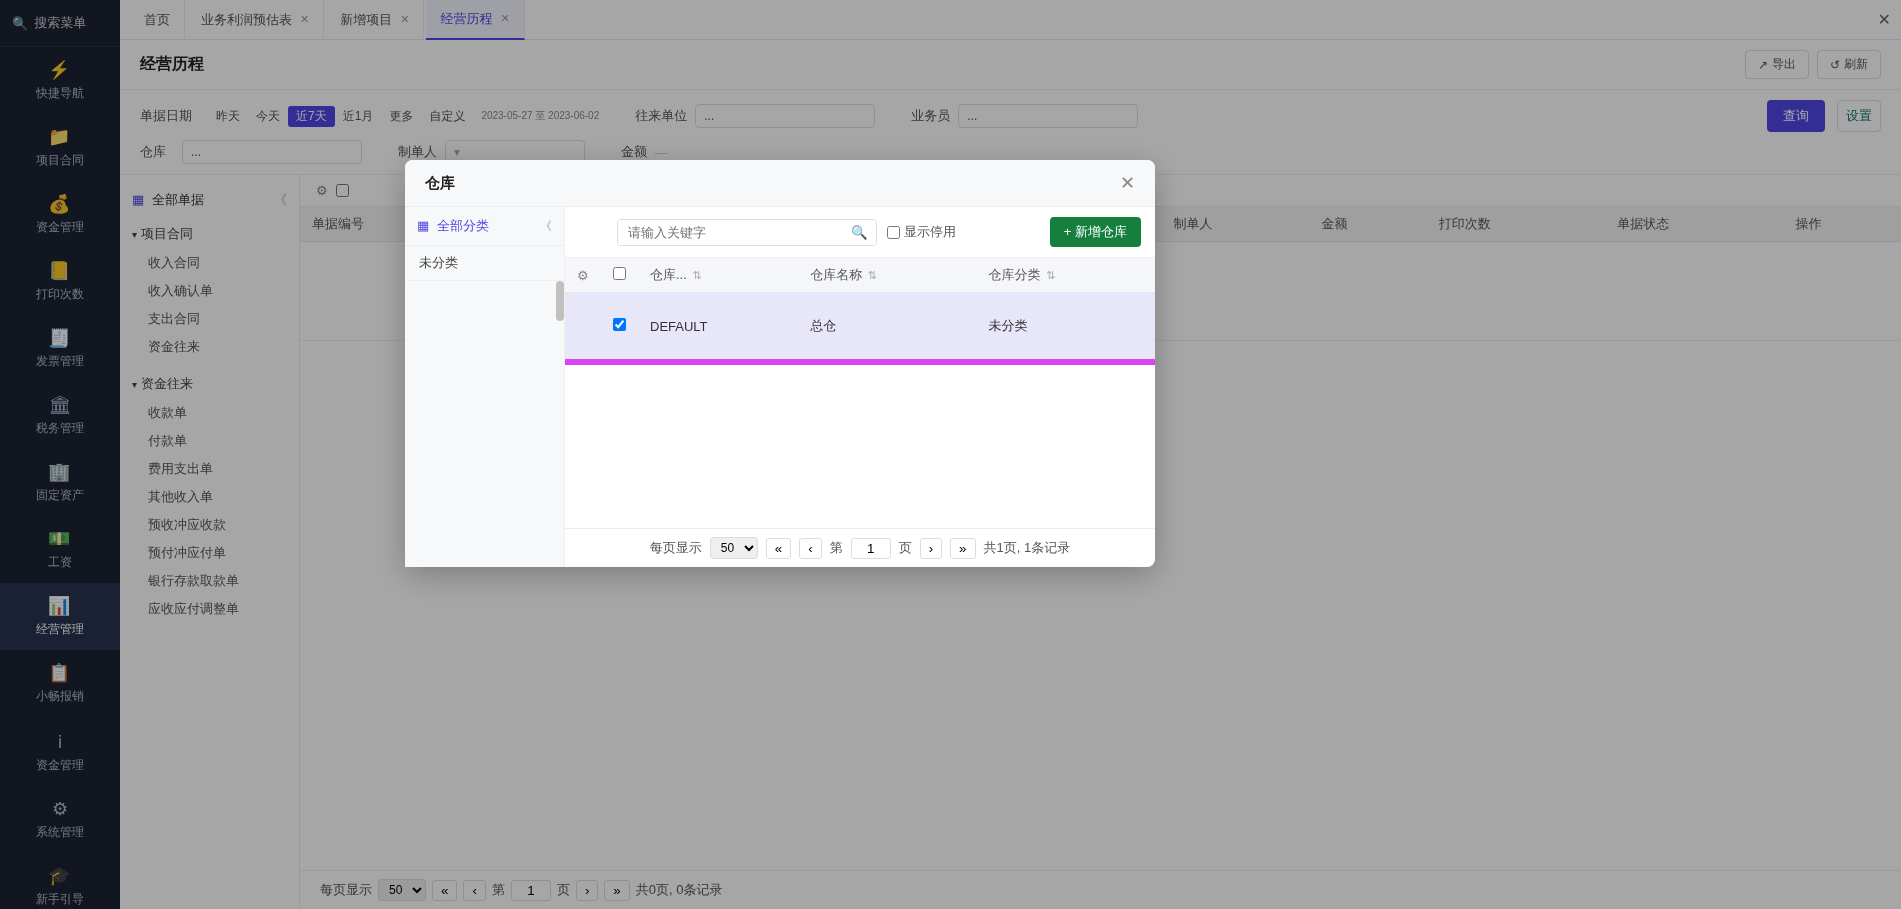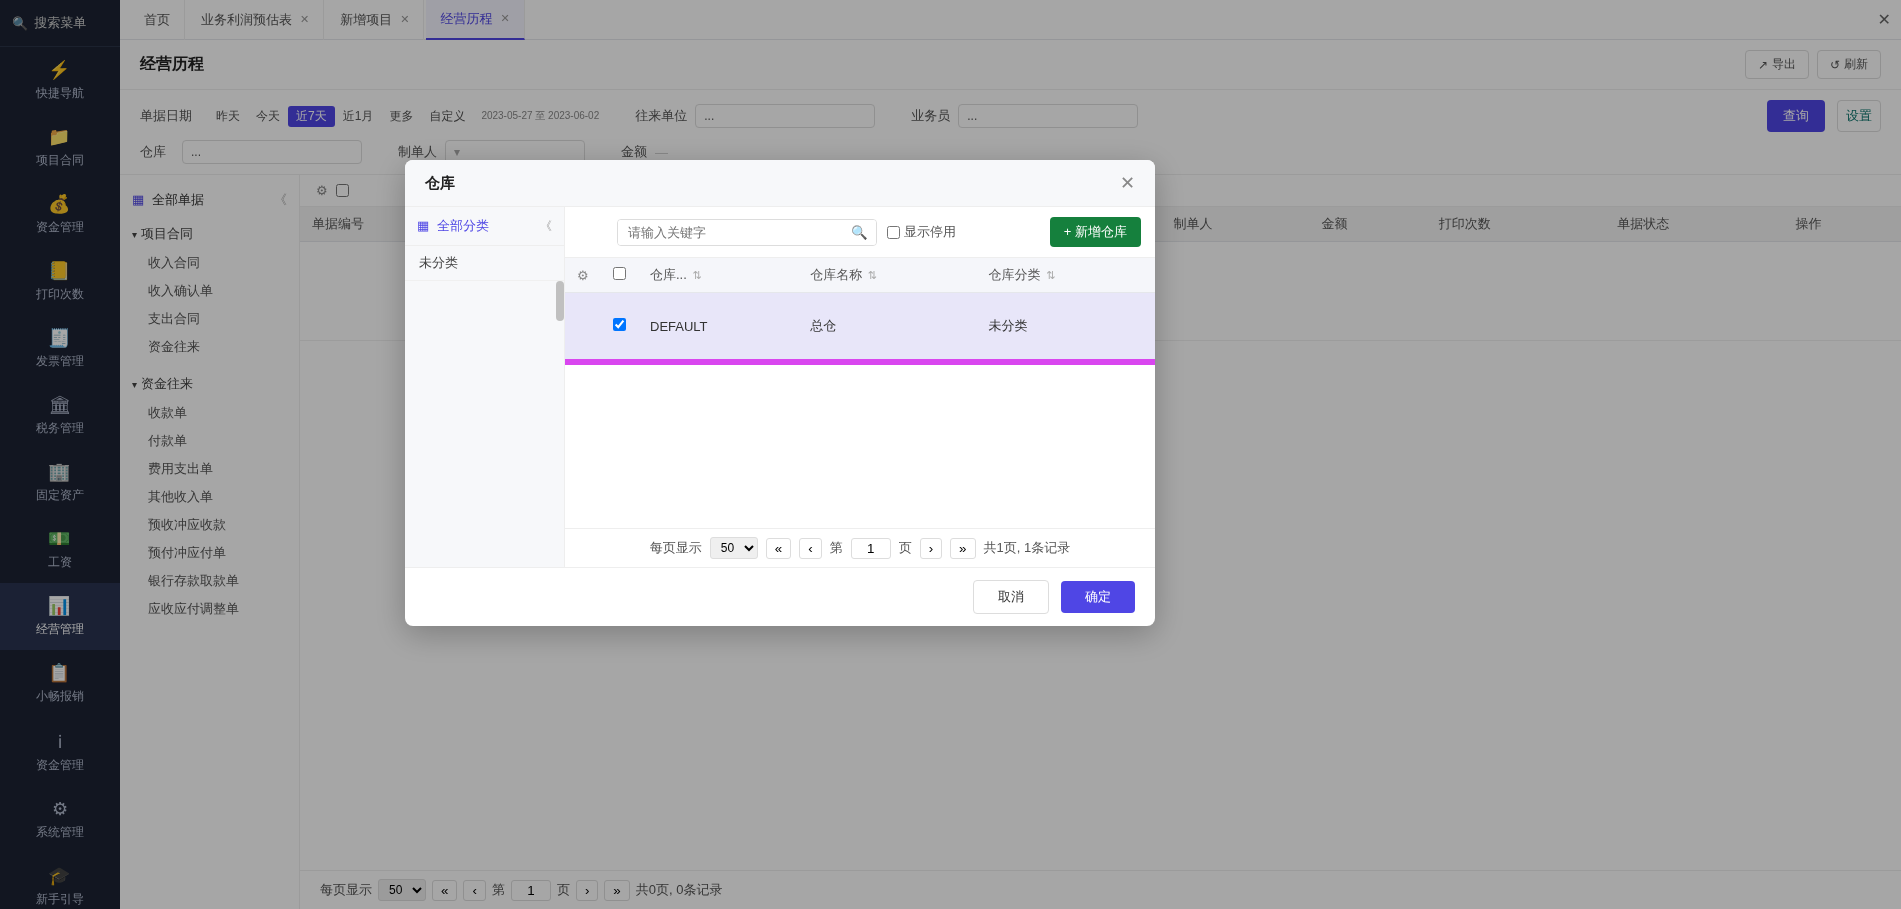--- a/index.html
+++ b/index.html
@@ -513,17 +513,13 @@
         <span>第</span>
         <input class="page-input" type="text" value="1" style="">
         <span>页</span>
         <button class="page-btn">›</button>
         <button class="page-btn">»</button>
         <span>共1页, 1条记录</span>
       </div>
     </div>
   </div>
 
-  <div class="modal-footer-buttons">
-    <button class="btn-cancel">取消</button>
-    <button class="btn-confirm">确定</button>
-  </div>
 </div>
 
 </body></html>

